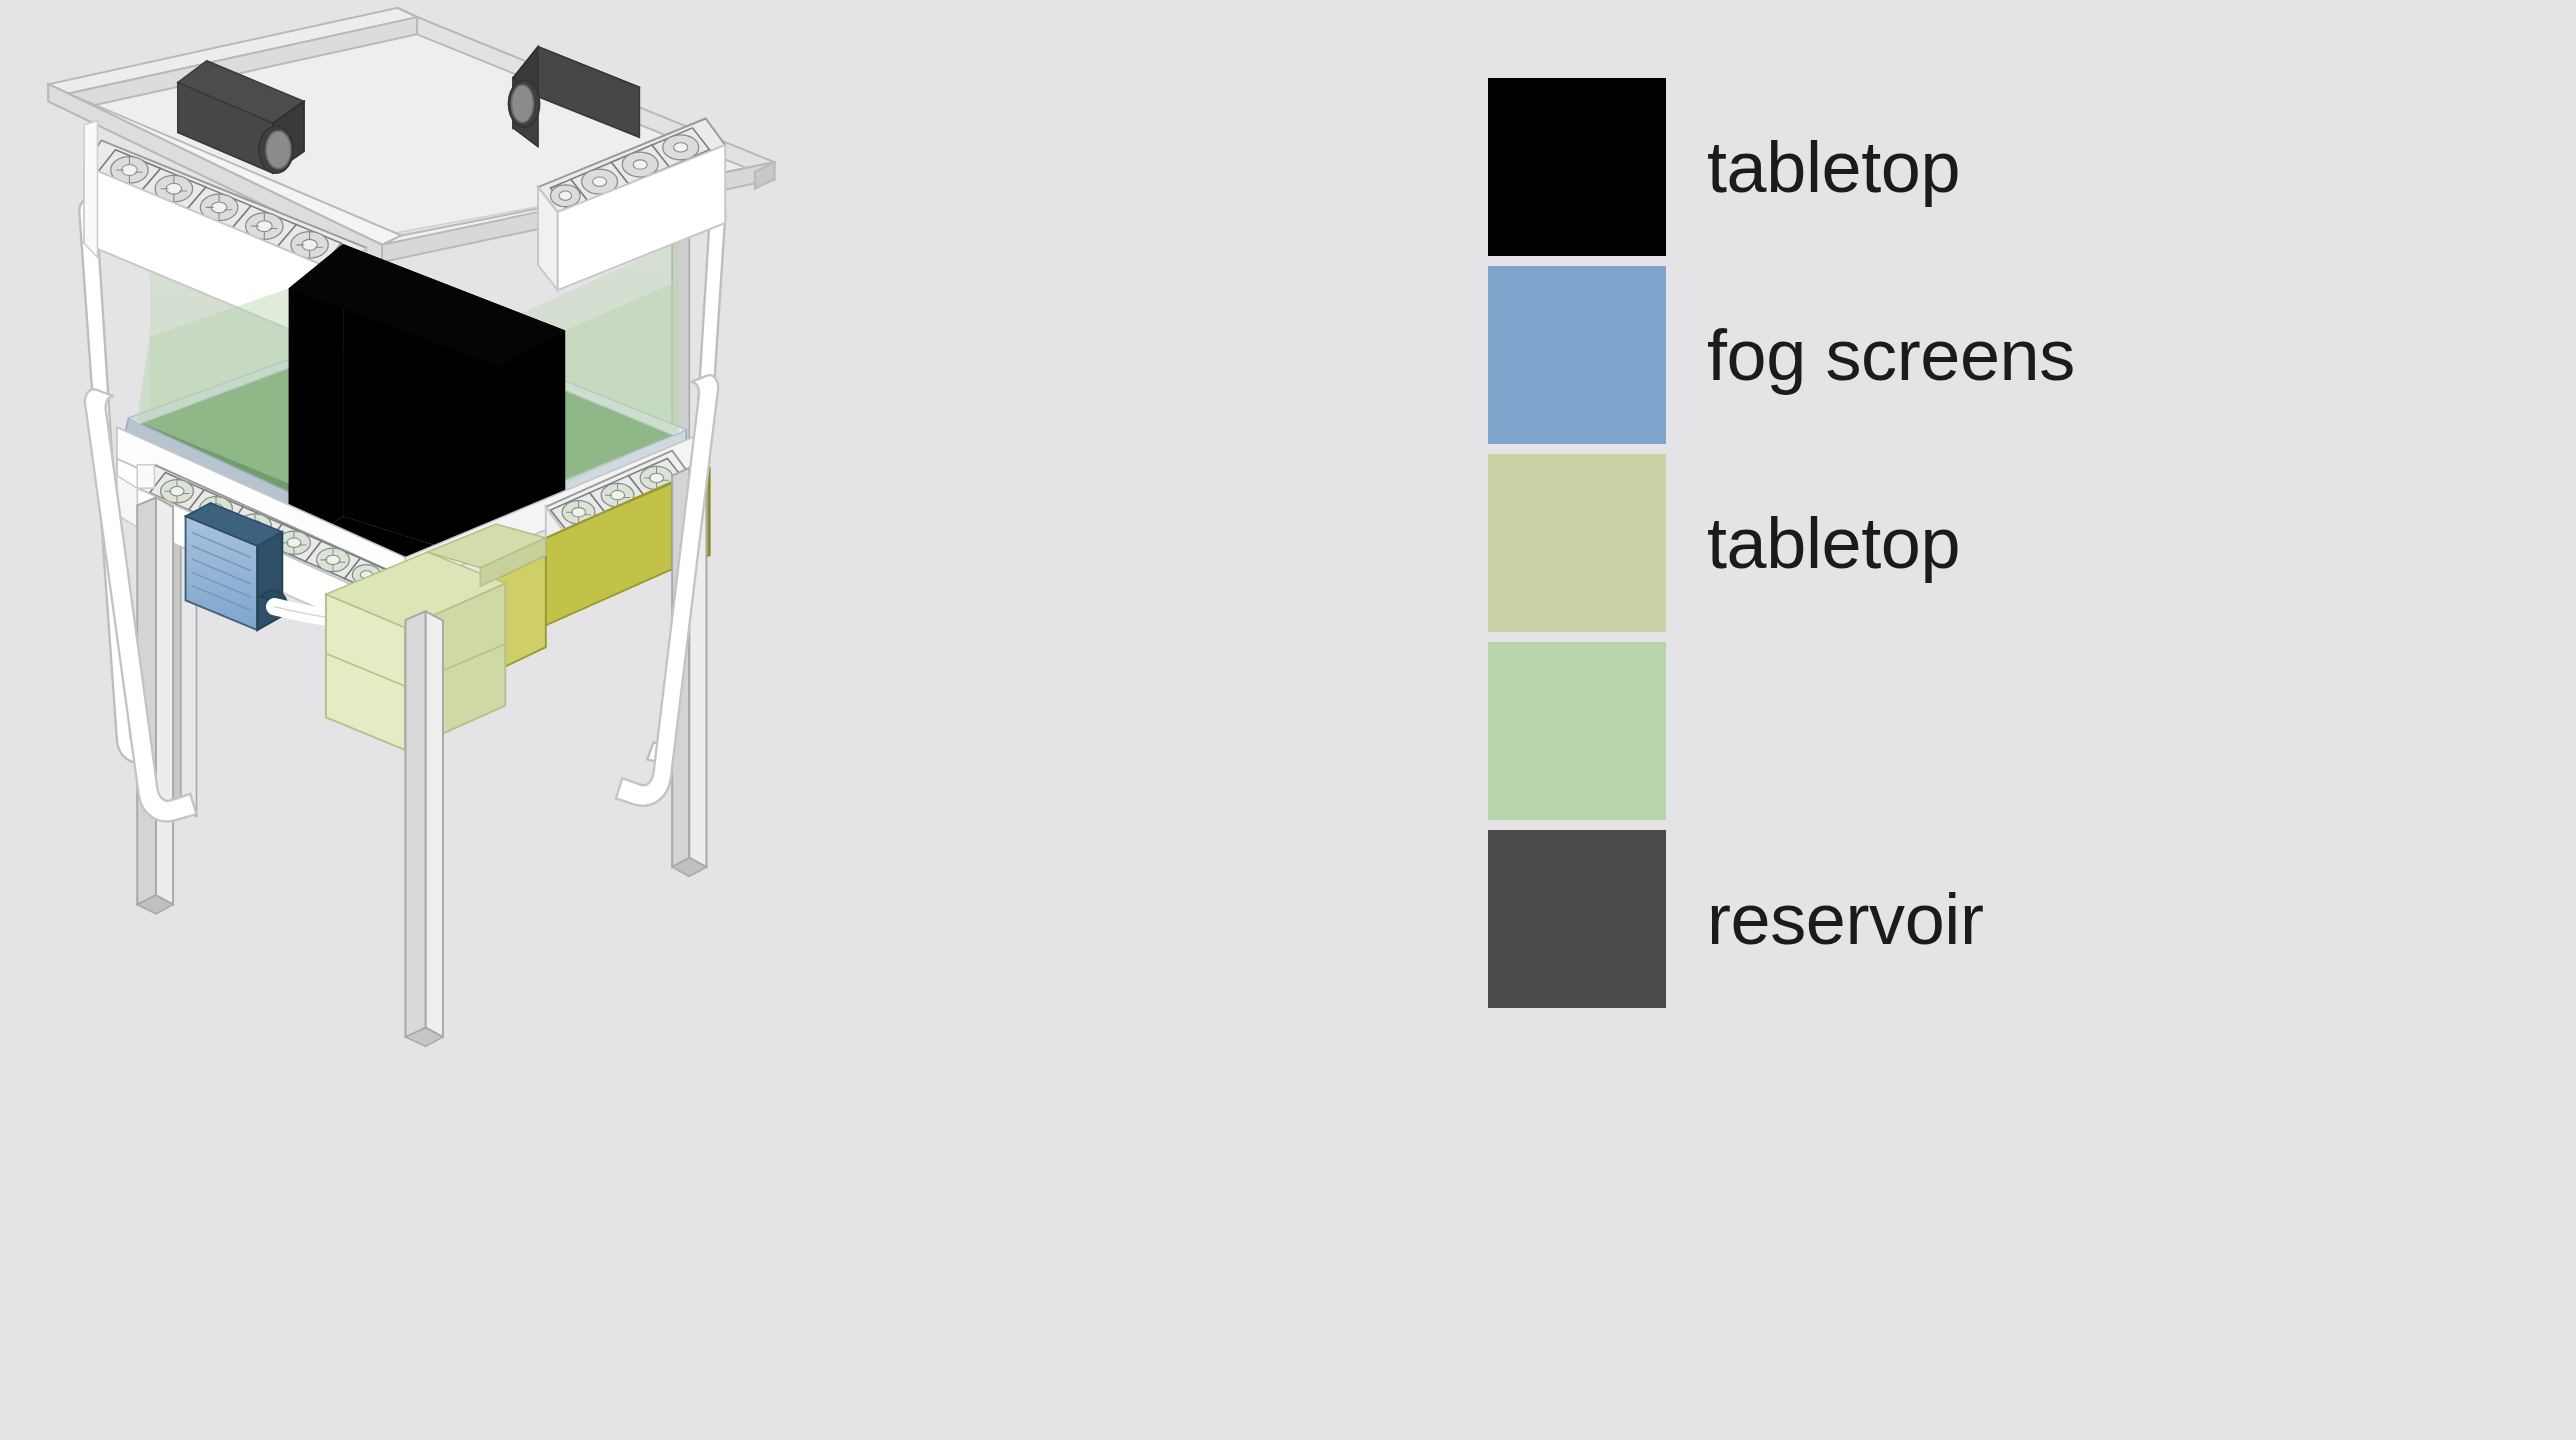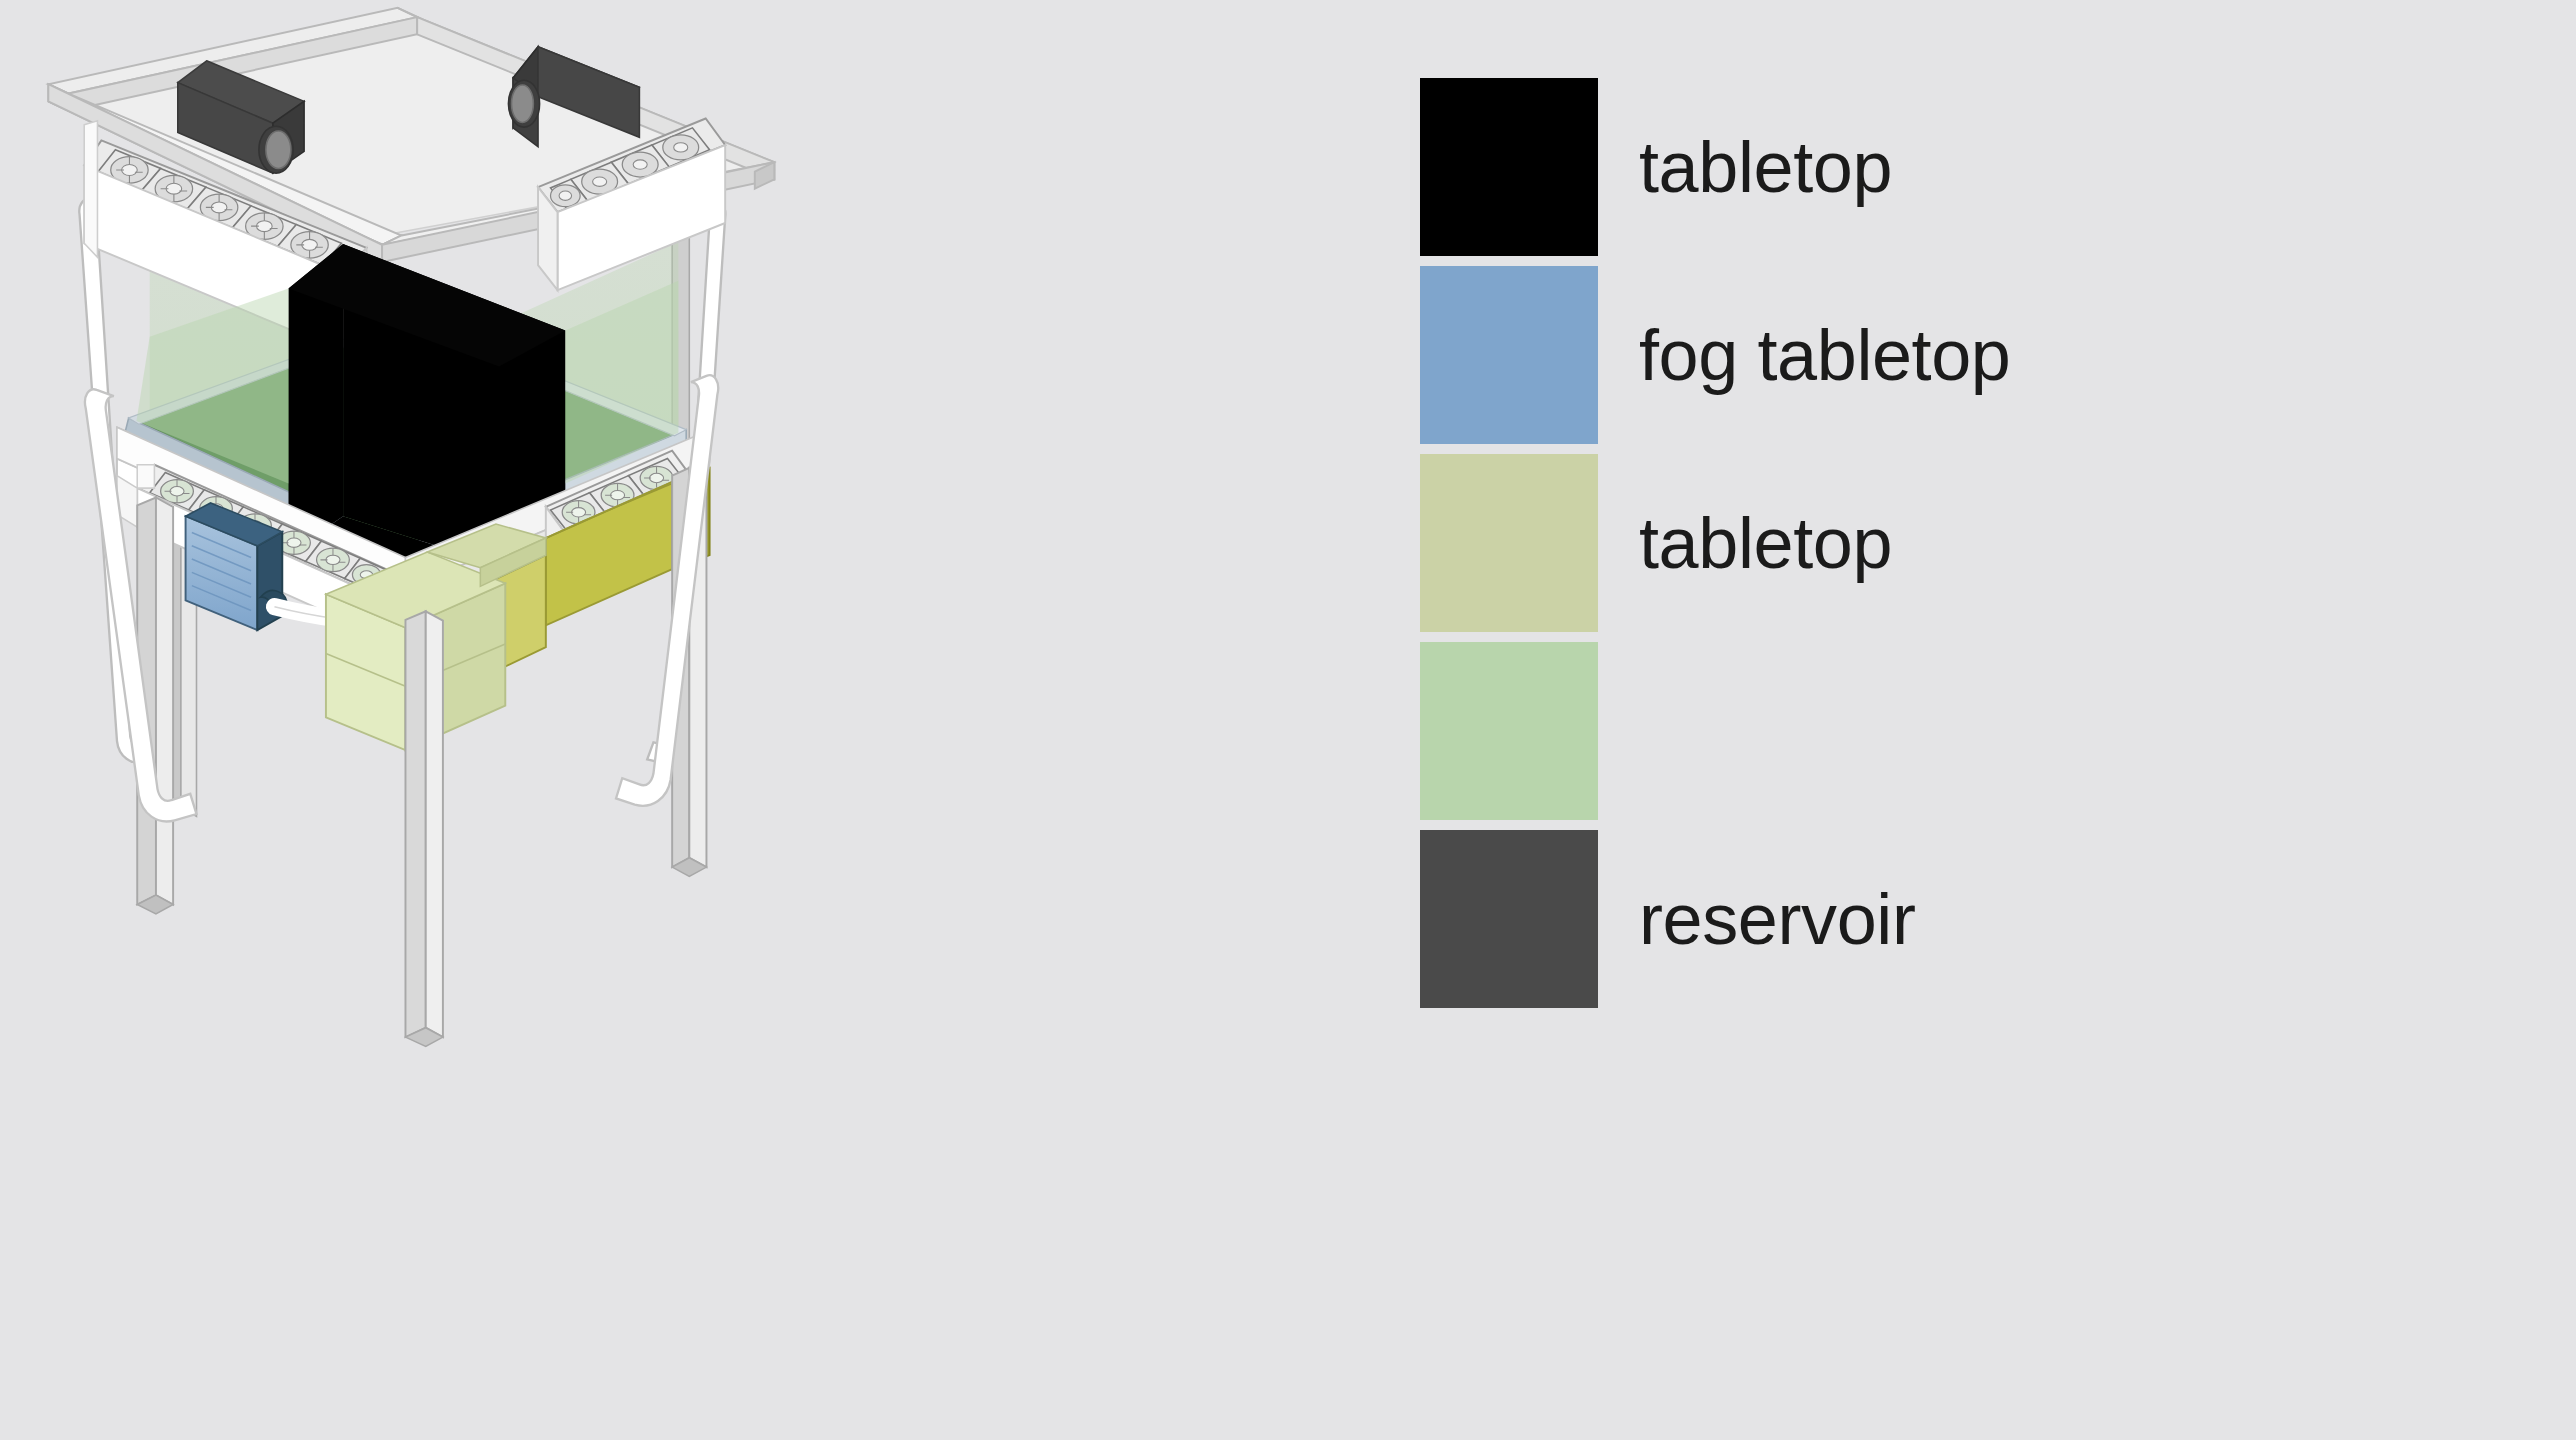--- a/index.html
+++ b/index.html
@@ -17,21 +17,21 @@
   }
   #diagram-svg {
     position: absolute;
     left: 0;
     top: 0;
     width: 1441px;
     height: 1441px;
   }
   #legend {
     position: absolute;
-    left: 1420px;
+    left: 1488px;
     top: 78px;
     width: 1053px;
   }
   .legend-row {
     display: flex;
     align-items: center;
     height: 178px;
     margin-bottom: 10px;
   }
   .legend-swatch {
@@ -372,21 +372,21 @@
 
   <div id="legend">
 
     <div class="legend-row">
       <div class="legend-swatch" style="background:#000000"></div>
       <div class="legend-label">tabletop</div>
     </div>
 
     <div class="legend-row">
       <div class="legend-swatch" style="background:#7fa5cc"></div>
-      <div class="legend-label">fog tabletop</div>
+      <div class="legend-label">fog screens</div>
     </div>
 
     <div class="legend-row">
       <div class="legend-swatch" style="background:#cbd2a6"></div>
       <div class="legend-label">tabletop</div>
     </div>
 
 
     <div class="legend-row">
       <div class="legend-swatch" style="background:#b8d5ac"></div>

